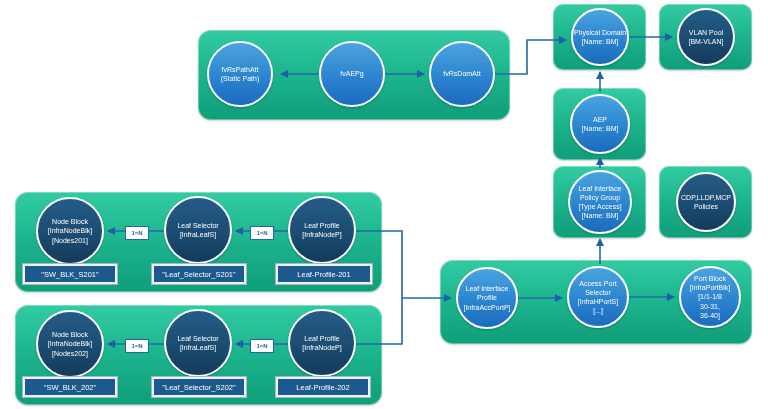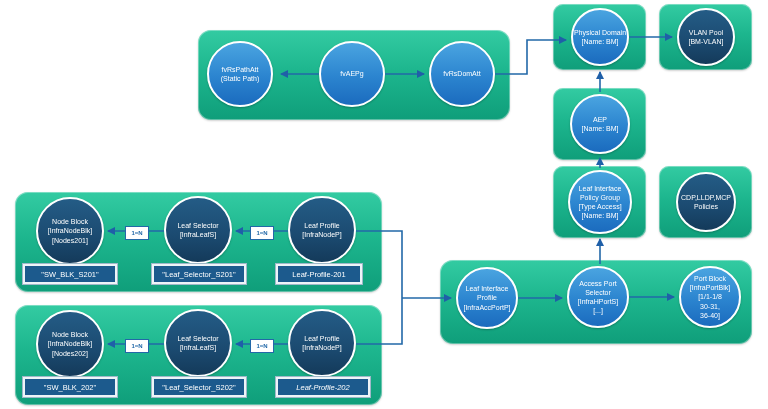--- a/index.html
+++ b/index.html
@@ -113,34 +113,34 @@
   <div class="ggroup" style="left:15px;top:192px;width:367px;height:100px;">
     <div class="circle navy" style="left:21px;top:5px;width:68px;height:68px;">Node Block
 [InfraNodeBlk]
 [Nodes201]</div>
     <div class="circle navy" style="left:149px;top:4px;width:68px;height:68px;">Leaf Selector
 [InfraLeafS]</div>
     <div class="circle navy" style="left:273px;top:4px;width:68px;height:68px;">Leaf Profile
 [InfraNodeP]</div>
     <div class="tag" style="left:8px;top:72px;width:94px;height:20px;">"SW_BLK_S201"</div>
     <div class="tag" style="left:137px;top:72px;width:94px;height:20px;">"Leaf_Selector_S201"</div>
-    <div class="tag" style="left:261px;top:72px;width:86px;height:20px;">Leaf-Profile-201</div>
+    <div class="tag" style="left:261px;top:72px;width:96px;height:20px;">Leaf-Profile-201</div>
   </div>
 
   <div class="ggroup" style="left:15px;top:305px;width:367px;height:100px;">
     <div class="circle navy" style="left:21px;top:5px;width:68px;height:68px;">Node Block
 [InfraNodeBlk]
 [Nodes202]</div>
     <div class="circle navy" style="left:149px;top:4px;width:68px;height:68px;">Leaf Selector
 [InfraLeafS]</div>
     <div class="circle navy" style="left:273px;top:4px;width:68px;height:68px;">Leaf Profile
 [InfraNodeP]</div>
     <div class="tag" style="left:8px;top:72px;width:94px;height:20px;">"SW_BLK_202"</div>
     <div class="tag" style="left:137px;top:72px;width:94px;height:20px;">"Leaf_Selector_S202"</div>
-    <div class="tag" style="left:261px;top:72px;width:94px;height:20px;font-style:italic;">Leaf-Profile-202</div>
+    <div class="tag" style="left:261px;top:72px;width:94px;height:20px;">Leaf-Profile-202</div>
   </div>
 
   <div class="ggroup" style="left:440px;top:260px;width:312px;height:84px;">
     <div class="circle blue" style="left:16px;top:7px;width:62px;height:62px;">Leaf Interface
 Profile
 [InfraAccPortP]</div>
     <div class="circle blue" style="left:127px;top:6px;width:62px;height:62px;">Access Port
 Selector
 [InfraHPortS]
 [...]</div>

